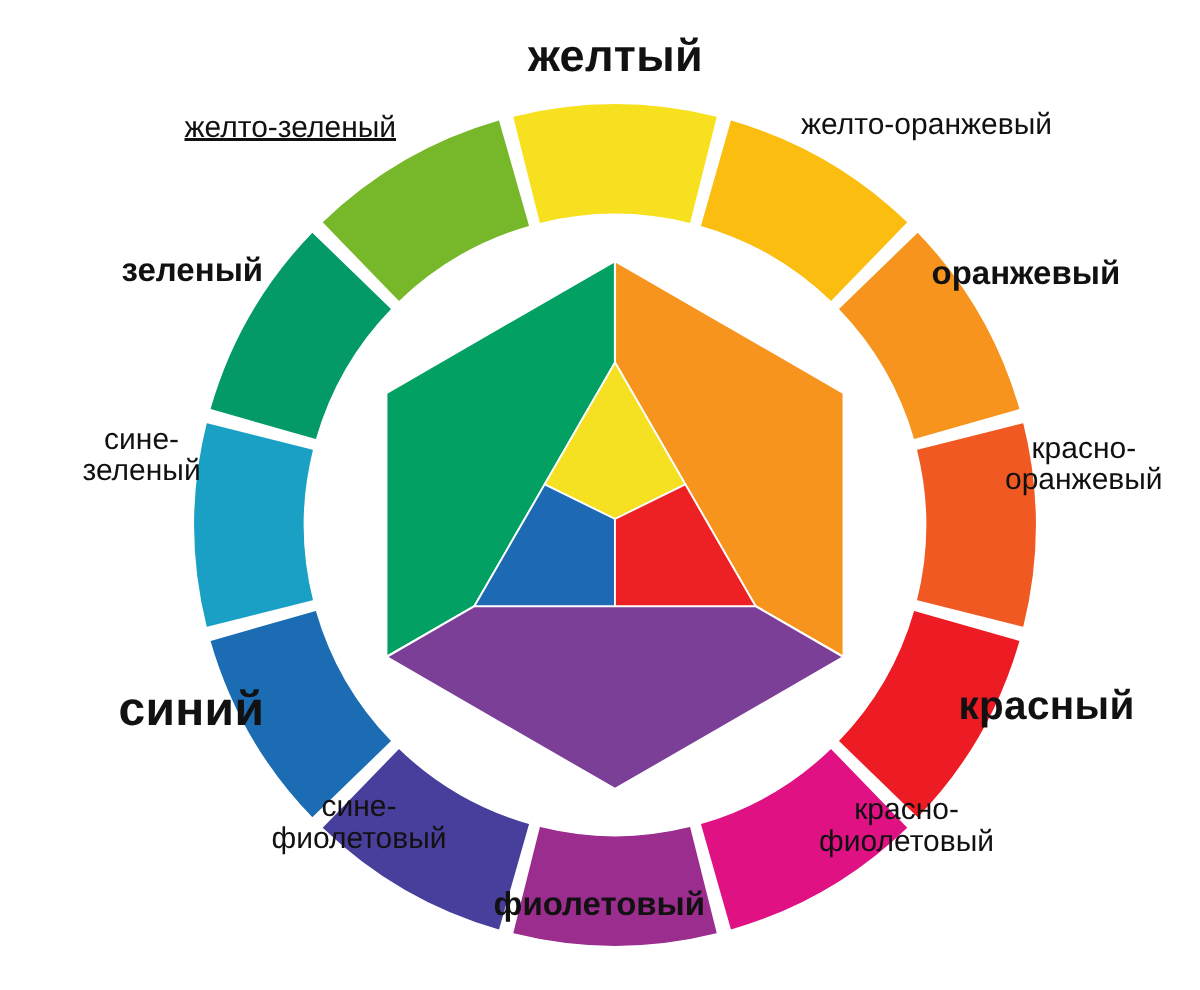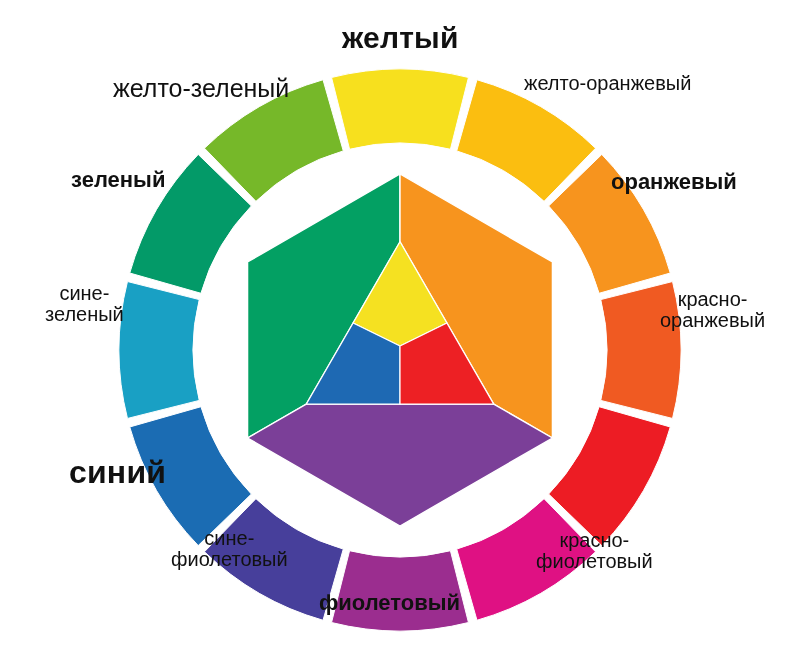--- a/index.html
+++ b/index.html
@@ -11,21 +11,21 @@
   body {
     width: 800px;
     height: 660px;
     position: relative;
     overflow: hidden;
     font-family: "Liberation Sans", sans-serif;
     color: #000000;
   }
   #stage {
     position: absolute;
-    left: 0;
+    left: 10px;
     top: 0;
     width: 672px;
     height: 660px;
   }
   svg.wheel {
     position: absolute;
     left: 0;
     top: 0;
     width: 800px;
     height: 660px;
@@ -117,28 +117,29 @@
         <polygon points="306.26,404.12 400.00,404.12 400.00,346.00 353.13,322.94" fill="#1E69B3" stroke="#ffffff" stroke-width="1.2">
           <title>синий</title>
         </polygon>
         <polygon points="493.74,404.12 446.87,322.94 400.00,346.00 400.00,404.12" fill="#ED2024" stroke="#ffffff" stroke-width="1.2">
           <title>красный</title>
         </polygon>
       </g>
   </svg>
 
   <div class="label primary center-align" style="left: 342px; top: 22px; font-size: 30px; font-weight: bold; white-space: pre;">желтый</div>
-  <div class="label tertiary center-align" style="left: 113px; top: 75px; font-size: 25px; font-weight: normal; white-space: pre;">желто-зеленый</div>
+  <div class="label tertiary center-align" style="left: 113px; top: 75px; font-size: 20px; font-weight: normal; white-space: pre; text-decoration: underline;">желто-зеленый</div>
   <div class="label secondary center-align" style="left: 71px; top: 168px; font-size: 22px; font-weight: bold; white-space: pre;">зеленый</div>
   <div class="label tertiary center-align" style="left: 45px; top: 283px; font-size: 20px; font-weight: normal; white-space: pre;">сине-
 зеленый</div>
   <div class="label primary center-align" style="left: 69px; top: 456px; font-size: 32px; font-weight: bold; white-space: pre;">синий</div>
   <div class="label tertiary center-align" style="left: 171px; top: 528px; font-size: 20px; font-weight: normal; white-space: pre;">сине-
 фиолетовый</div>
   <div class="label secondary center-align" style="left: 319px; top: 591px; font-size: 22px; font-weight: bold; white-space: pre;">фиолетовый</div>
   <div class="label tertiary center-align" style="left: 536px; top: 530px; font-size: 20px; font-weight: normal; white-space: pre;">красно-
 фиолетовый</div>
+  <div class="label primary center-align" style="left: 629px; top: 456px; font-size: 27px; font-weight: bold; white-space: pre;">красный</div>
   <div class="label tertiary center-align" style="left: 660px; top: 289px; font-size: 20px; font-weight: normal; white-space: pre;">красно-
 оранжевый</div>
   <div class="label secondary center-align" style="left: 611px; top: 170px; font-size: 22px; font-weight: bold; white-space: pre;">оранжевый</div>
   <div class="label tertiary center-align" style="left: 524px; top: 73px; font-size: 20px; font-weight: normal; white-space: pre;">желто-оранжевый</div>
 
 </div>
 
 </body></html>

